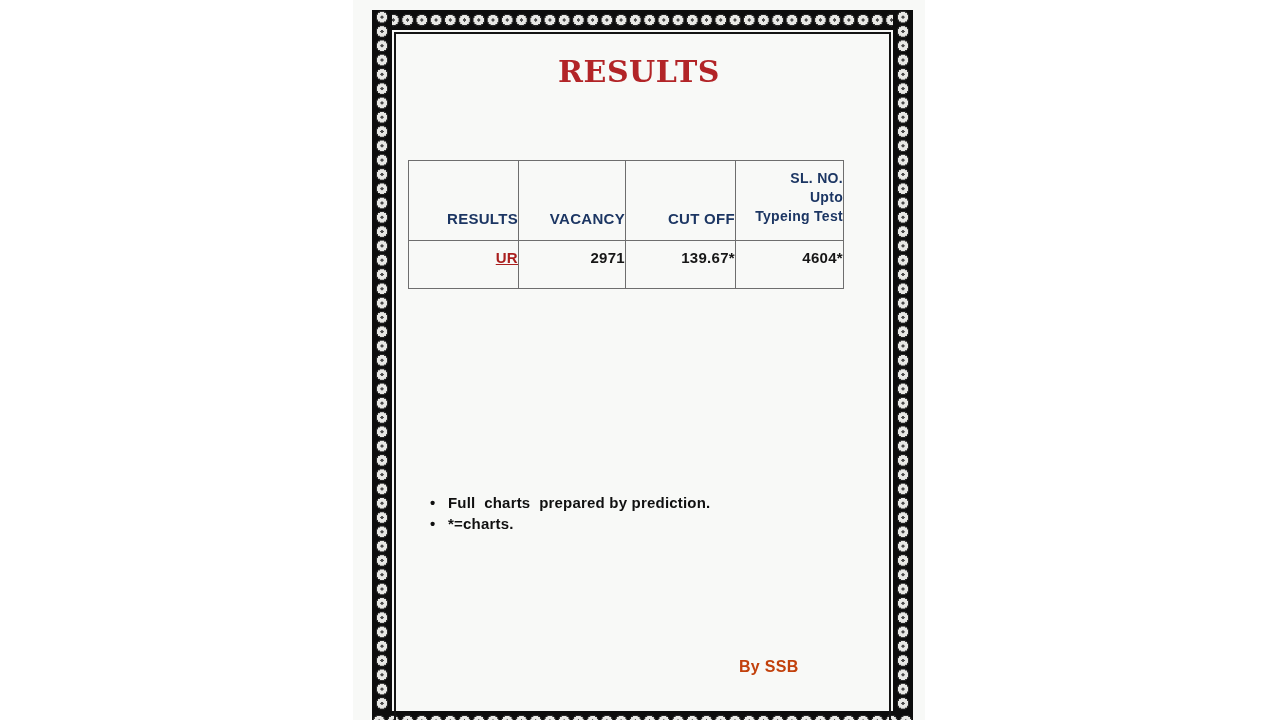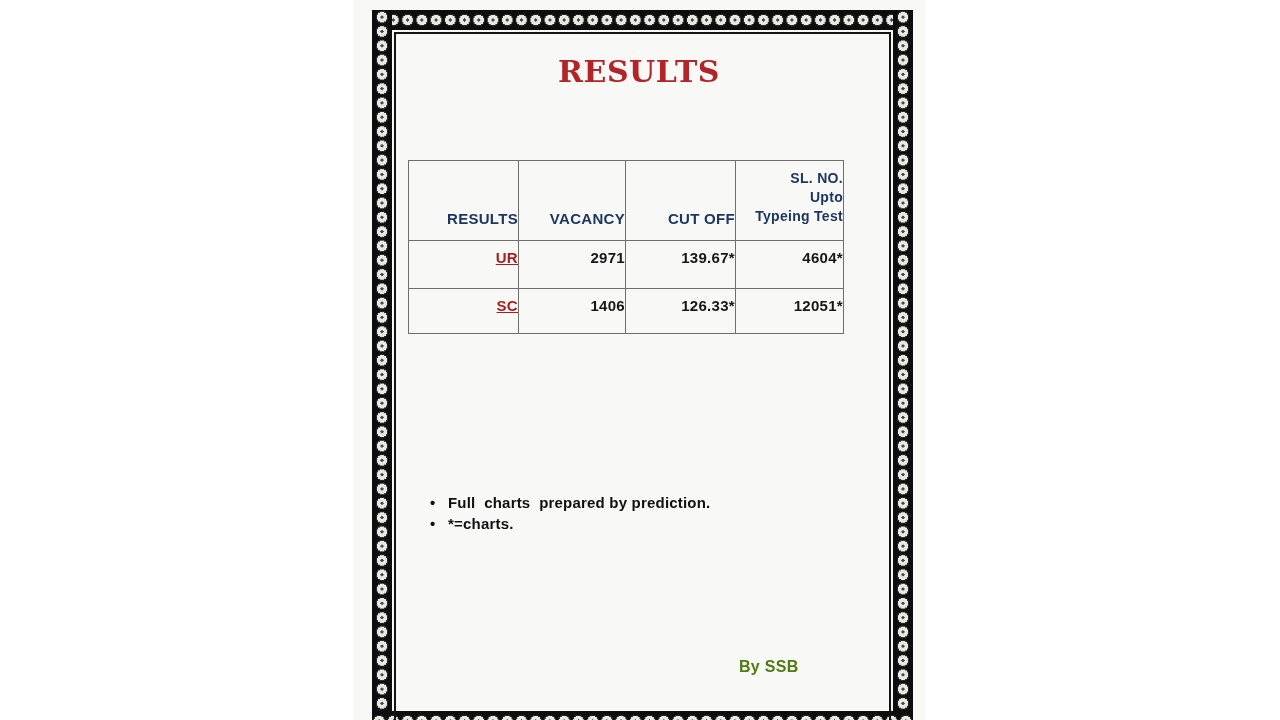--- a/index.html
+++ b/index.html
@@ -62,21 +62,21 @@
 
   
   .notes{position:absolute;left:77px;top:492px;color:#101010;font-weight:bold;
          font-size:15px;}
   .note{display:flex;align-items:baseline;line-height:21px;}
   .note .bullet{width:18px;font-size:15px;}
   .note .note-text{white-space:pre-wrap;letter-spacing:0.2px;}
 
   
   .byline{position:absolute;left:386px;top:658px;font-size:16px;font-weight:bold;
-          color:#4d7c0f;letter-spacing:0.3px;}
+          color:#c2410c;letter-spacing:0.3px;}
 </style>
 </head>
 <body>
 
 <div class="stage">
   <div class="page">
 
     <div class="band h top"></div>
     <div class="band v left"></div>
     <div class="band v right"></div>
@@ -106,26 +106,20 @@
           </th>
         </tr>
       </thead>
       <tbody>
         <tr>
           <td class="cat">UR</td>
           <td>2971</td>
           <td>139.67*</td>
           <td>4604*</td>
         </tr>
-        <tr>
-          <td class="cat">SC</td>
-          <td>1406</td>
-          <td>126.33*</td>
-          <td>12051*</td>
-        </tr>
       </tbody>
     </table>
 
     <div class="notes">
       <div class="note">
         <span class="bullet">•</span>
         <span class="note-text">Full  charts  prepared by prediction.</span>
       </div>
       <div class="note">
         <span class="bullet">•</span>

